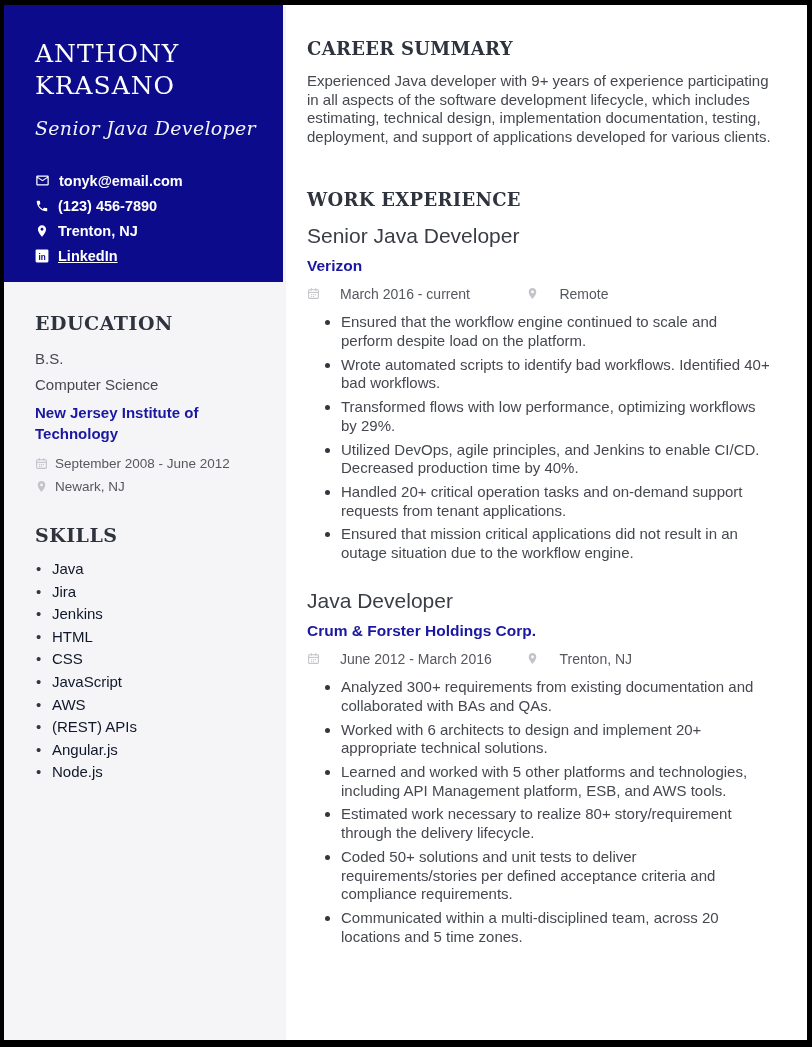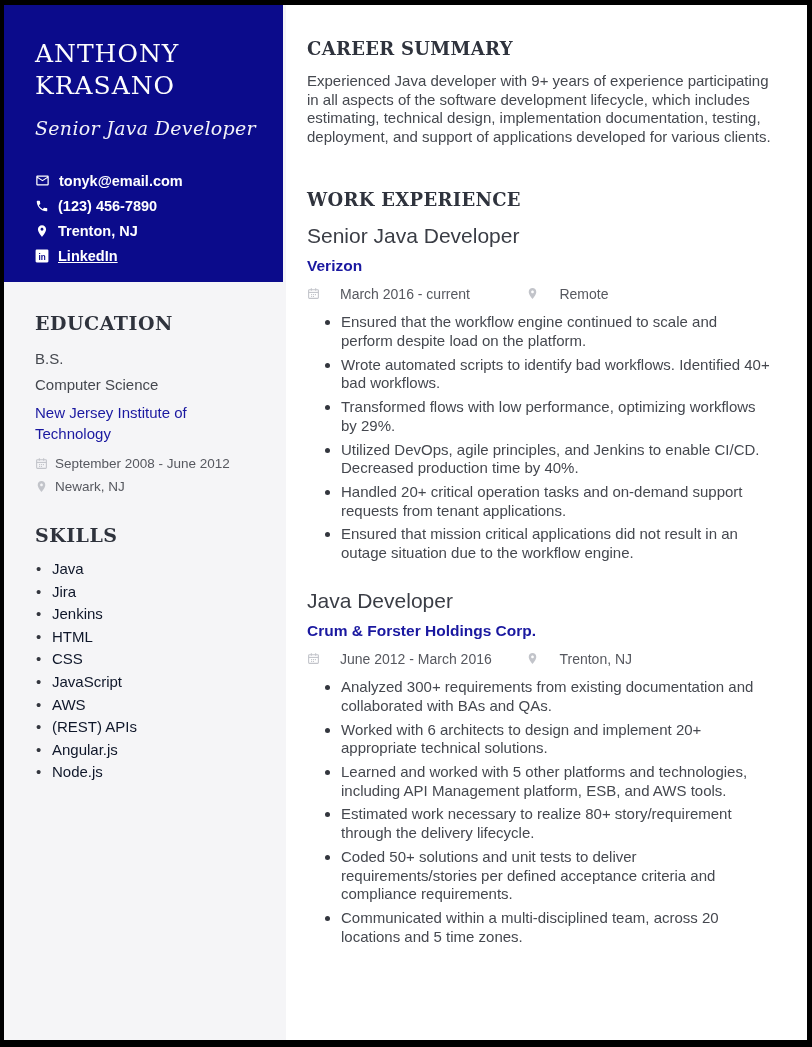--- a/index.html
+++ b/index.html
@@ -65,21 +65,21 @@
     font-family: "DejaVu Serif", "Liberation Serif", serif;
     font-weight: 700;
     font-size: 19px;
     letter-spacing: 0.5px;
     color: #2f333d;
     margin-top: 30px;
   }
   .edu-degree { margin-top: 12px; font-size: 15px; line-height: 26px; color: #45484f; }
   .edu-school {
     margin-top: 4px;
-    font-size: 15px; font-weight: 400; line-height: 21px;
+    font-size: 15px; font-weight: 700; line-height: 21px;
     color: #1a18a0;
   }
   .meta-row {
     display: flex; align-items: center; gap: 7px;
     font-size: 13.5px; color: #56585f;
   }
   .meta-row svg { color: #c2c4ca; flex: 0 0 auto; }
   .edu-dates { margin-top: 12px; }
   .edu-location { margin-top: 8px; }
 

